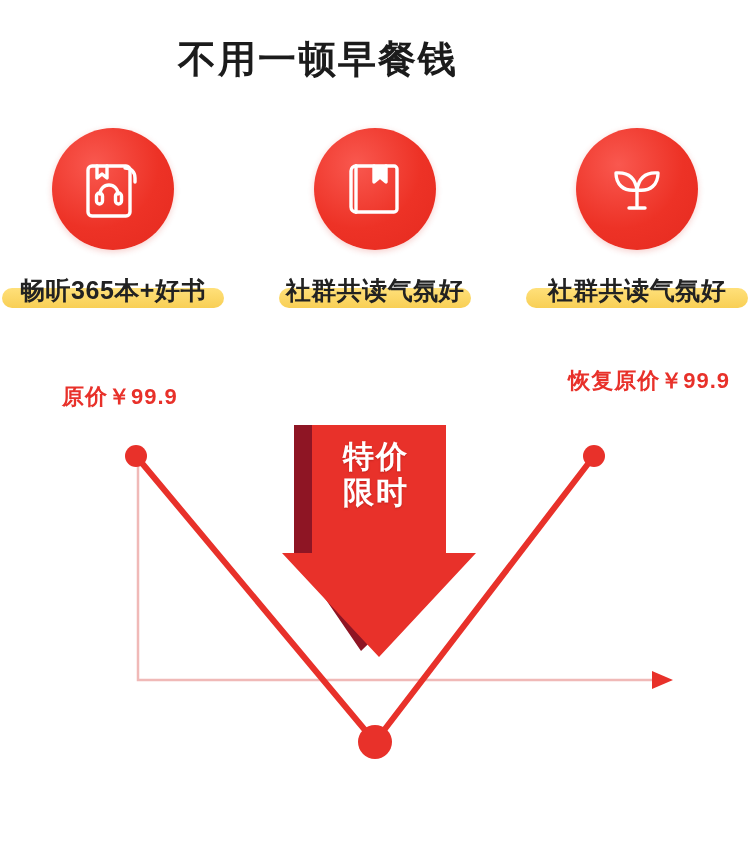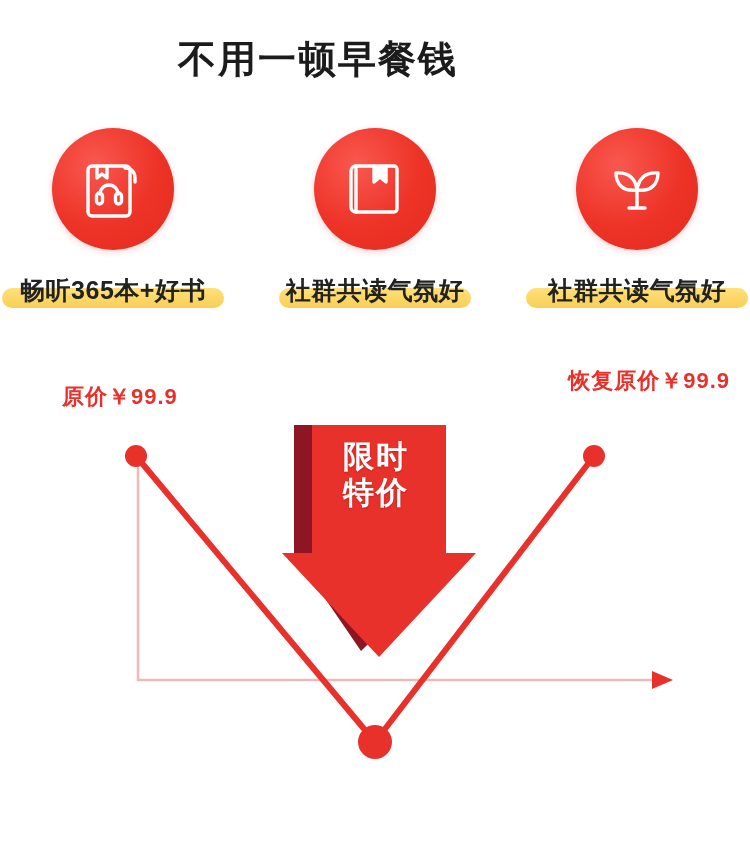--- a/index.html
+++ b/index.html
@@ -222,18 +222,18 @@
   <div class="price-label price-right">恢复原价￥99.9</div>
 
   <div class="banner">
     <svg width="200" height="235">
 
       <polygon points="18,0 152,0 152,128 186,128 85,226 18,128" fill="#8e1524"></polygon>
 
       <polygon points="36,0 170,0 170,128 200,128 103,232 6,128 36,128" fill="#e8312a"></polygon>
     </svg>
     <div class="banner-text">
+      <div>特价</div>
       <div>限时</div>
-      <div>特价</div>
     </div>
   </div>
 
 </div>
 
 </body></html>

